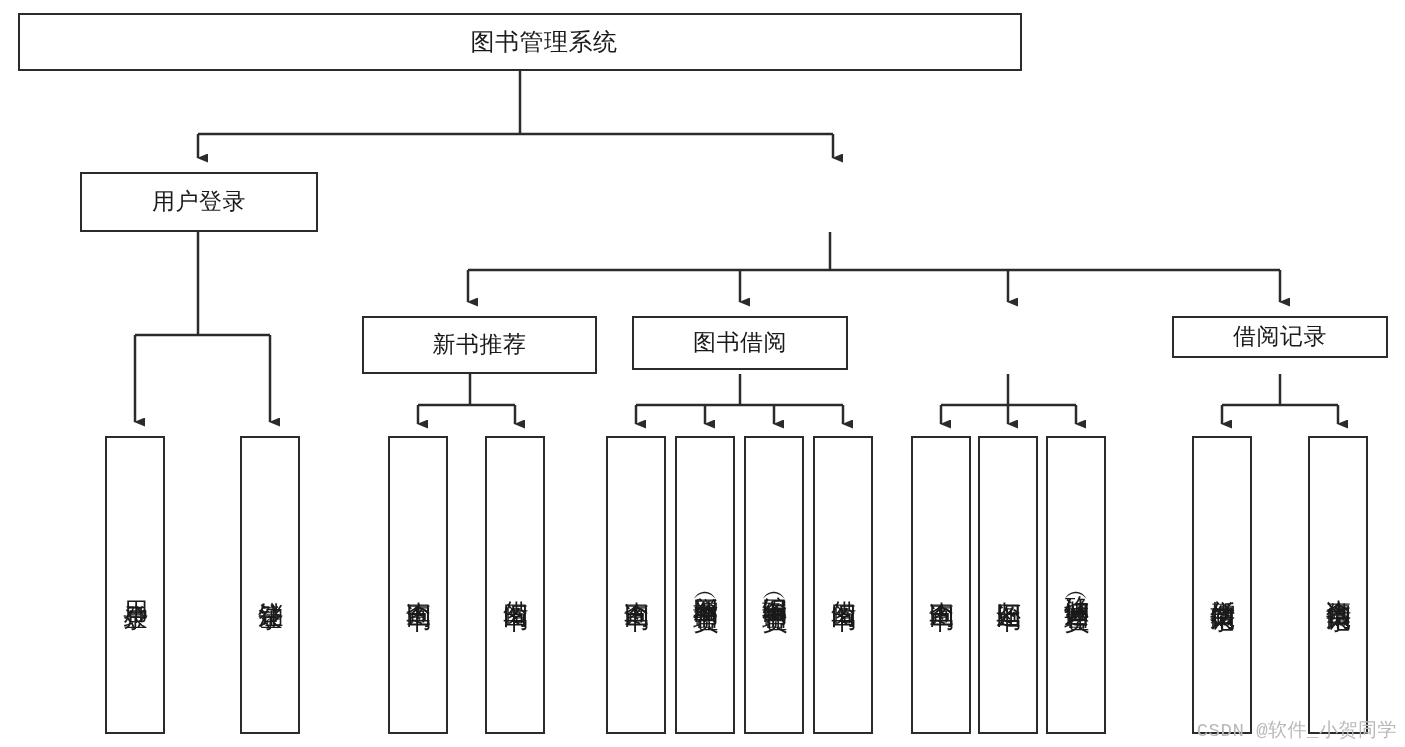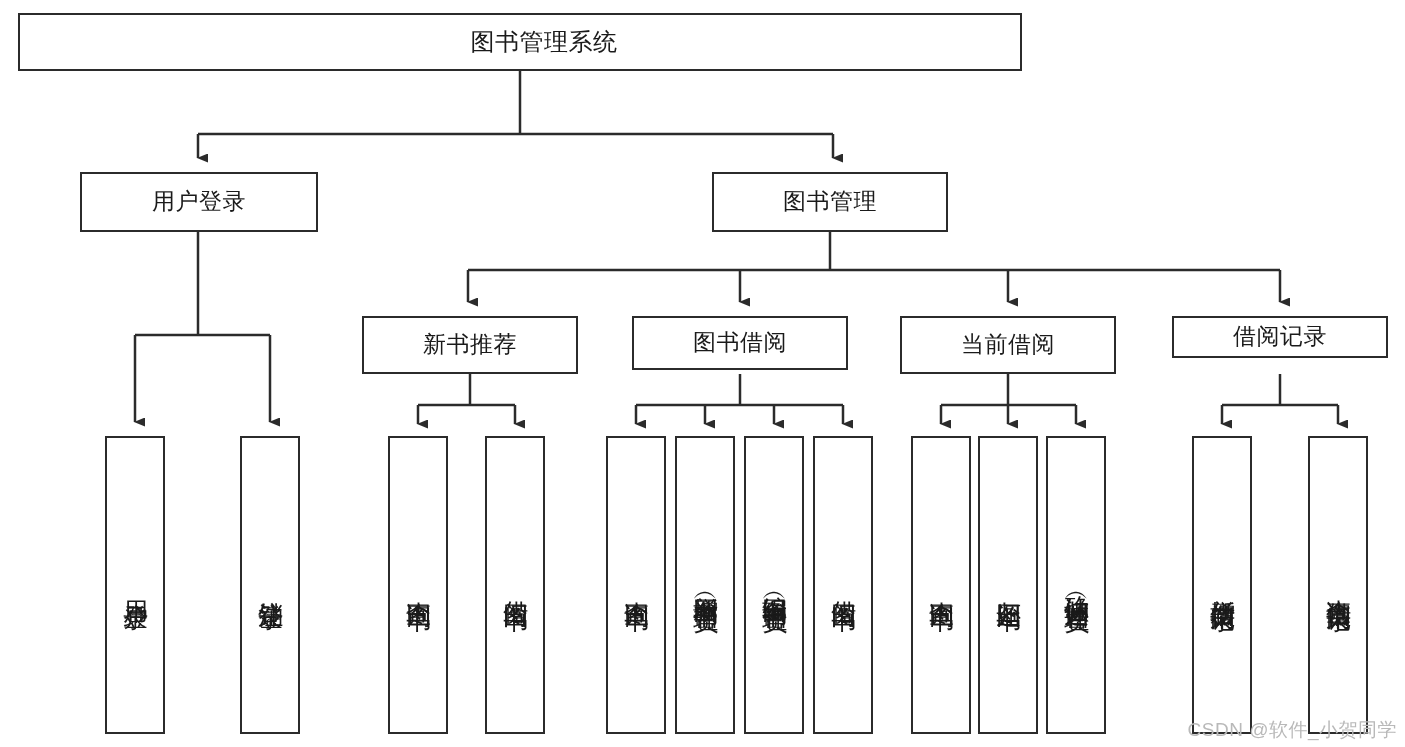--- a/index.html
+++ b/index.html
@@ -66,21 +66,21 @@
   }
   #watermark {
     position: absolute;
     right: 8px;
     bottom: 4px;
     font-size: 19px;
     color: #b9b9b9;
     letter-spacing: 0.5px;
     z-index: 5;
     white-space: nowrap;
-    font-family: Liberation Sans, sans-serif;
+    font-family: Liberation Mono, monospace;
   }
 </style>
 </head>
 <body>
 
 <div id="diagram-root">
 
   <svg id="connector-layer" viewBox="0 0 1405 747" xmlns="http://www.w3.org/2000/svg">
     <defs>
       <marker id="arrowhead" markerWidth="9" markerHeight="11" refX="4.5" refY="10" orient="auto" markerUnits="userSpaceOnUse">
@@ -133,35 +133,29 @@
   </svg>
 
   <div class="node-box h-node" id="node-root" style="left:18px; top:13px; width:1004px; height:58px;">
     <span class="node-label">图书管理系统</span>
   </div>
 
   <div class="node-box h-node" style="left:80px; top:172px; width:238px; height:60px;">
     <span class="node-label">用户登录</span>
   </div>
 
-  <div class="node-box h-node" style="left:712px; top:172px; width:236px; height:60px;">
-    <span class="node-label">图书管理</span>
-  </div>
-
-  <div class="node-box h-node" style="left:362px; top:316px; width:216px; height:58px;">
+
+  <div class="node-box h-node" style="left:362px; top:316px; width:235px; height:58px;">
     <span class="node-label">新书推荐</span>
   </div>
 
   <div class="node-box h-node" style="left:632px; top:316px; width:216px; height:54px;">
     <span class="node-label">图书借阅</span>
   </div>
 
-  <div class="node-box h-node" style="left:900px; top:316px; width:216px; height:58px;">
-    <span class="node-label">当前借阅</span>
-  </div>
 
   <div class="node-box h-node" style="left:1172px; top:316px; width:216px; height:42px;">
     <span class="node-label">借阅记录</span>
   </div>
 
   <div class="node-box v-node" style="left:105px; top:436px; width:60px; height:298px;">
     <span class="node-label">用户登录</span>
   </div>
 
   <div class="node-box v-node" style="left:240px; top:436px; width:60px; height:298px;">

